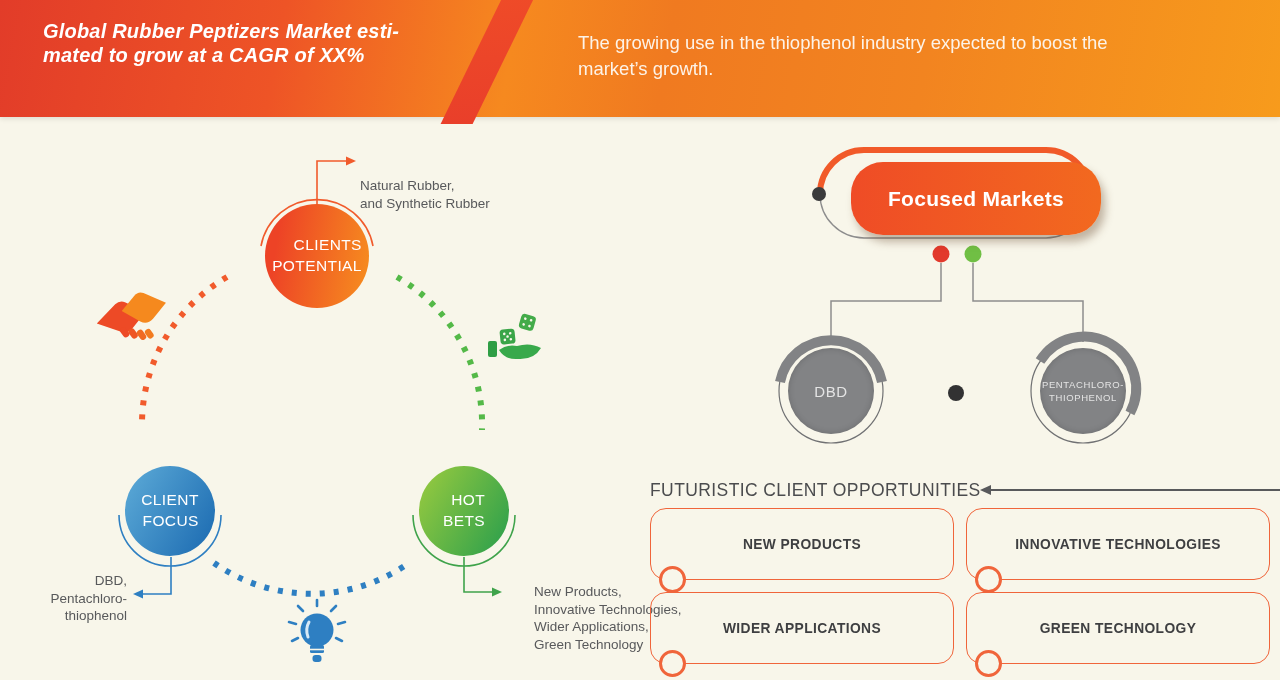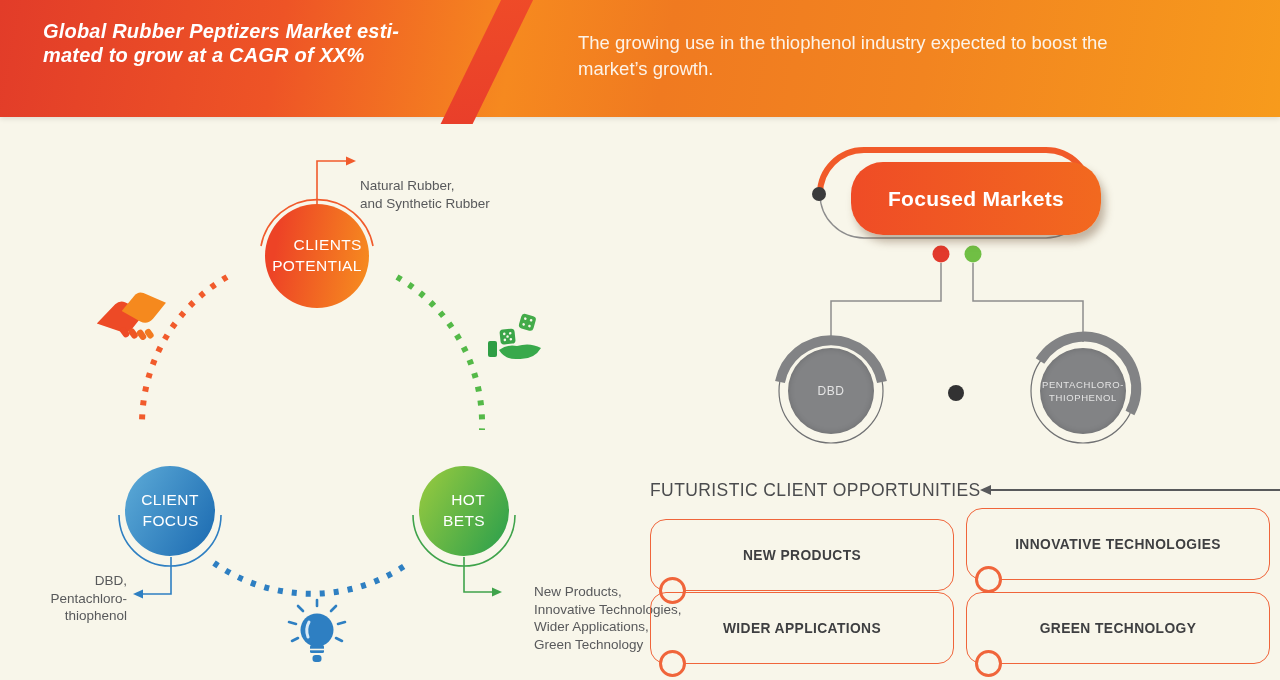--- a/index.html
+++ b/index.html
@@ -34,31 +34,31 @@
   #note-newprod{left:506px;top:583px;margin-left:28px;}
 
   
   #pill{position:absolute;left:851px;top:162px;width:250px;height:73px;border-radius:32px;
     background:linear-gradient(90deg,#ef4c26,#f2691f);display:flex;align-items:center;justify-content:center;
     color:#fff;font-size:21px;font-weight:bold;letter-spacing:.3px;
     box-shadow:4px 7px 9px rgba(90,55,25,.35);}
   .seg-circle{position:absolute;width:86px;height:86px;border-radius:50%;background:#828385;
     display:flex;align-items:center;justify-content:center;color:#e4e4e4;text-align:center;
     letter-spacing:.6px;box-shadow:inset 0 0 6px rgba(0,0,0,.18);}
-  #seg-dbd{left:788px;top:348px;font-size:12px;}
+  #seg-dbd{left:788px;top:348px;font-size:15px;}
   #seg-penta{left:1040px;top:348px;font-size:9.5px;line-height:1.4;}
 
   
   #opps-heading{position:absolute;left:650px;top:480px;font-size:17.5px;color:#4b4c4e;letter-spacing:.4px;}
   .opp-box{position:absolute;width:302px;height:70px;border:1.6px solid #f0653b;border-radius:16px;
     display:flex;align-items:center;justify-content:center;}
   .opp-box span{font-size:13.8px;font-weight:bold;color:#3e3f41;letter-spacing:.4px;}
   .opp-dot{position:absolute;left:8px;top:57px;width:21px;height:21px;border-radius:50%;
     border:3px solid #f0653b;background:#f8f6ea;}
-  #opp-1{left:650px;top:519px;} #opp-2{left:966px;top:508px;}
+  #opp-1{left:650px;top:508px;} #opp-2{left:966px;top:508px;}
   #opp-3{left:650px;top:592px;} #opp-4{left:966px;top:592px;}
 
   svg#linework{position:absolute;left:0;top:0;pointer-events:none;}
 </style>
 </head>
 <body>
 
 <div id="stage">
 
   <div id="header">

